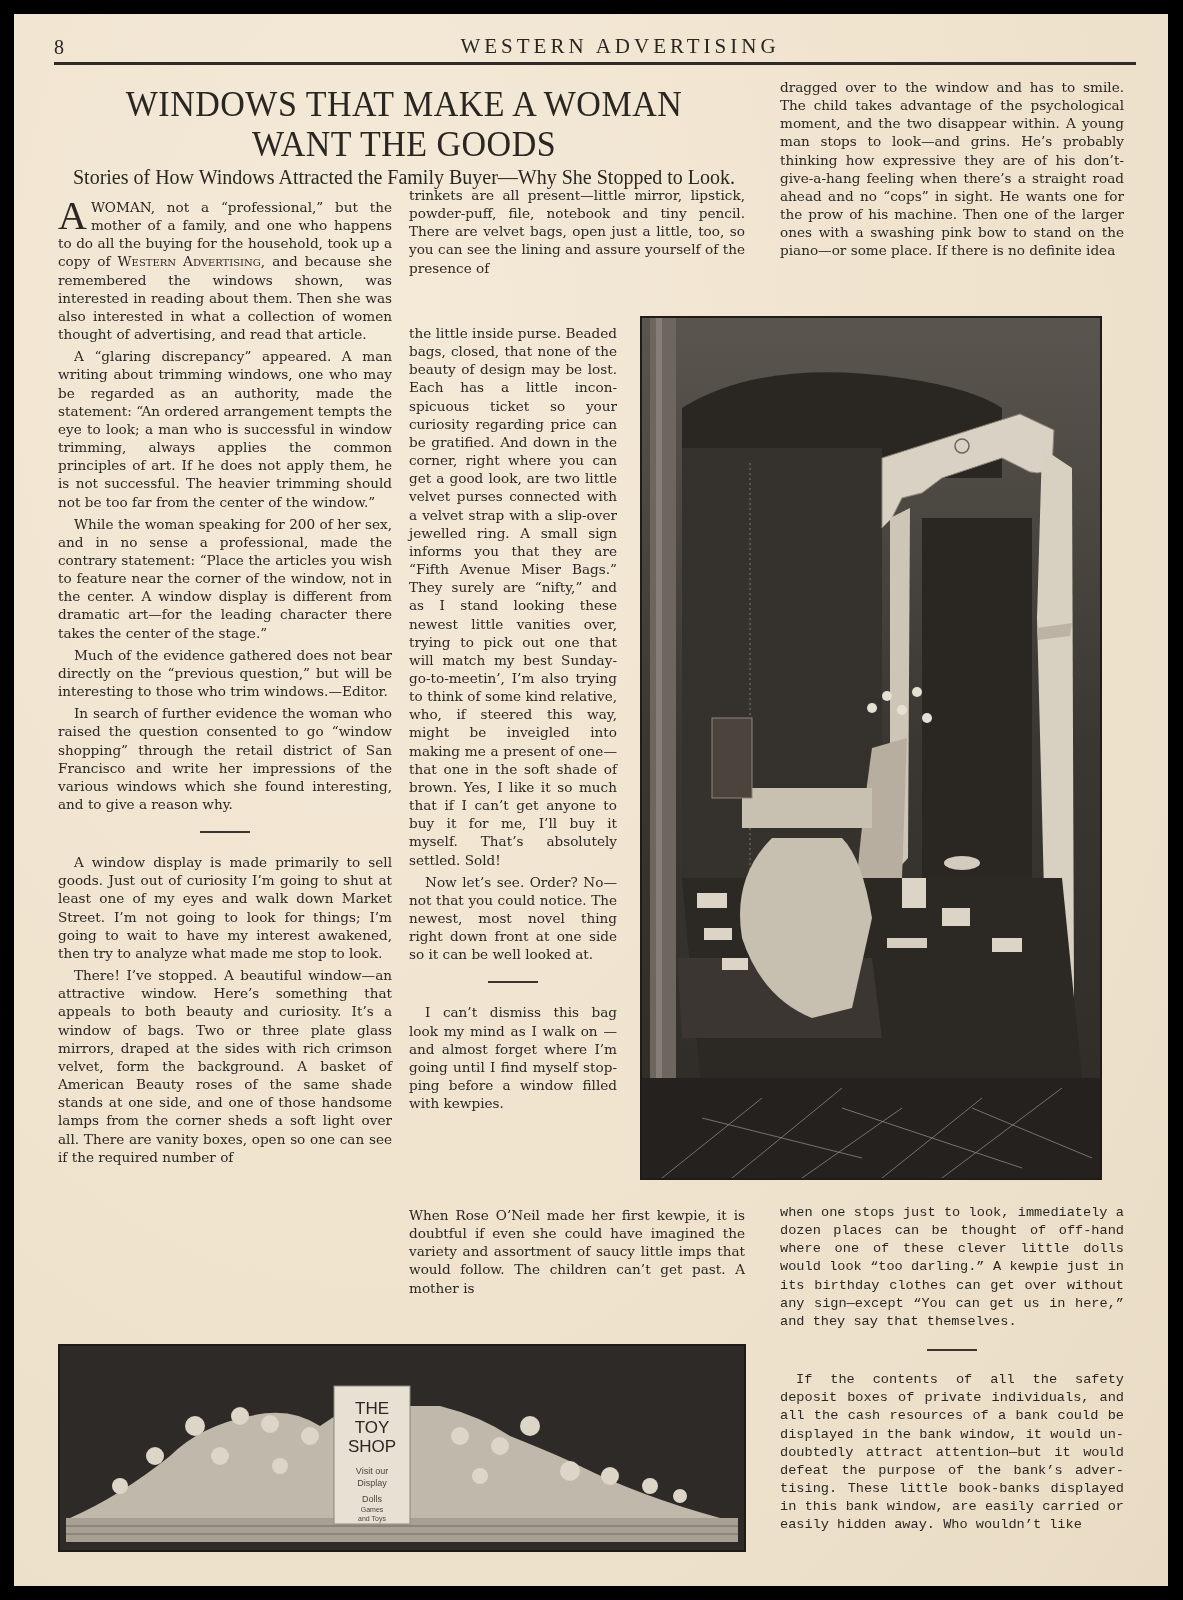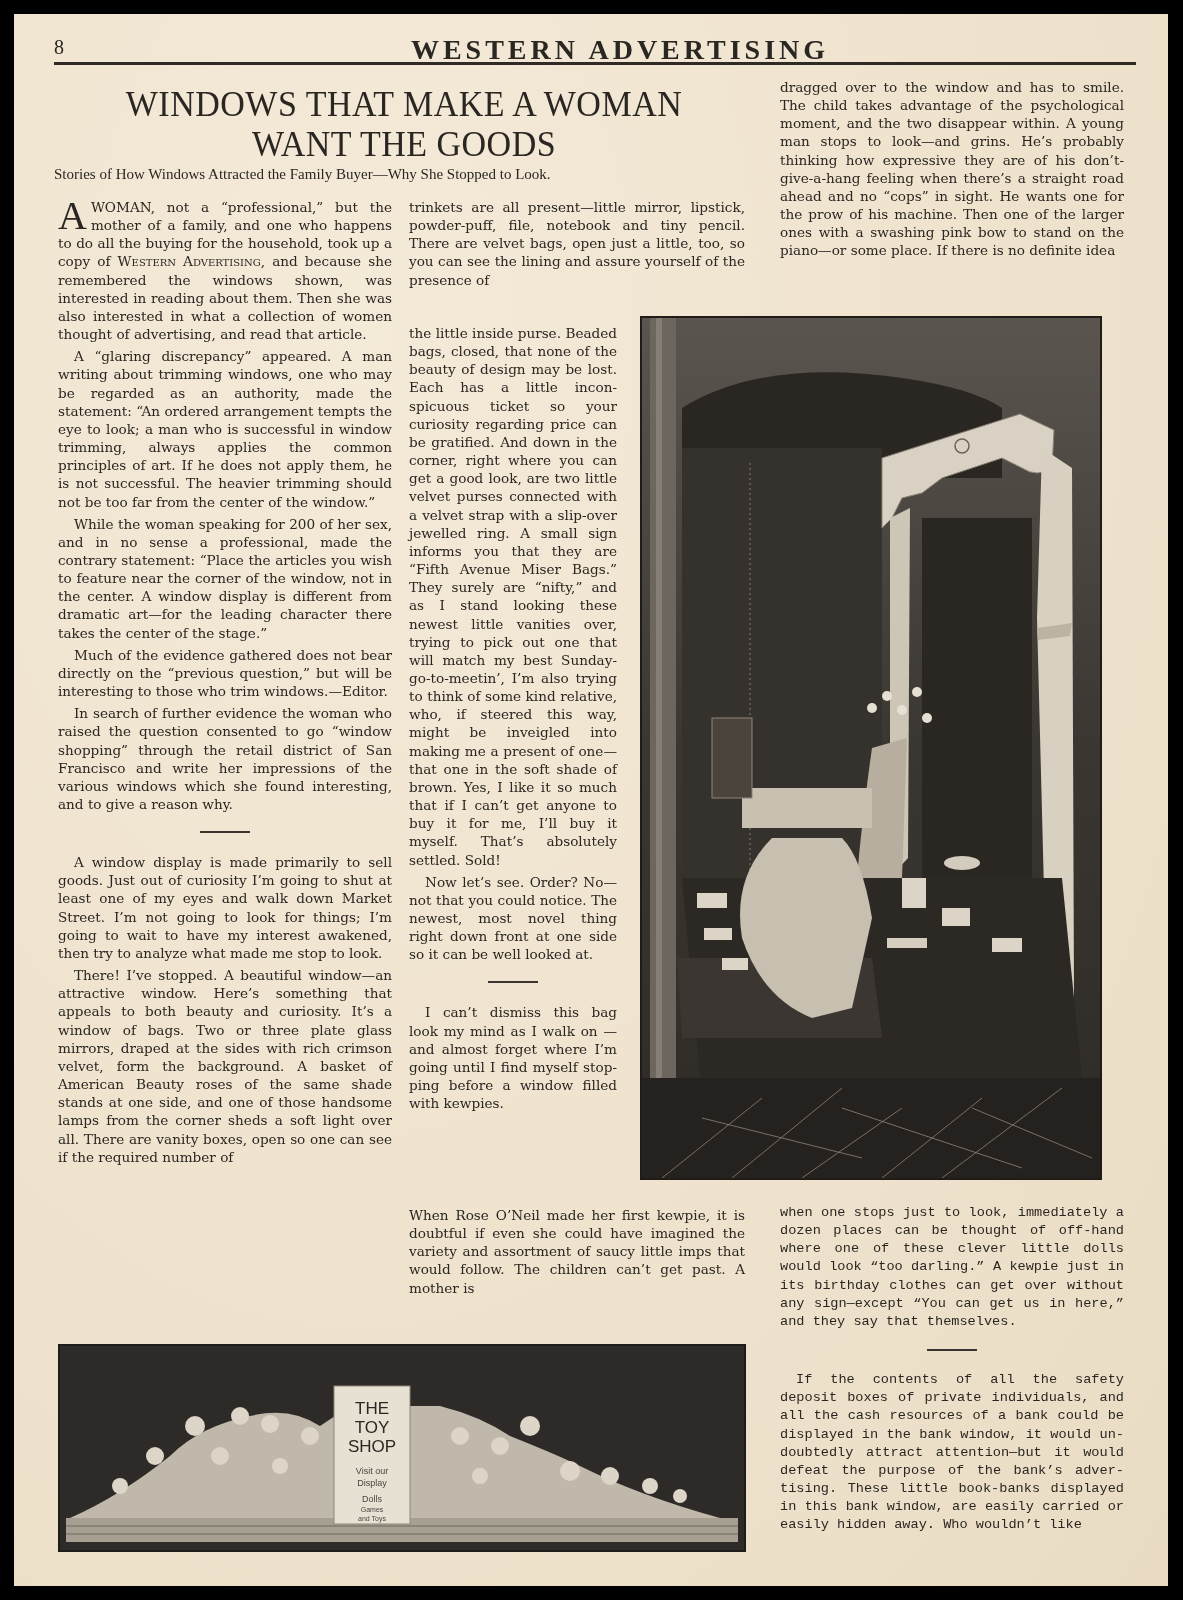--- a/index.html
+++ b/index.html
@@ -24,47 +24,46 @@
     }
     .page-number {
       position: absolute; left: 0; top: 4px;
       font-family: "Liberation Serif", serif;
       font-size: 20px;
     }
     .journal-title {
       position: absolute; left: 12px; right: 0; top: 2px;
       text-align: center;
       font-family: "Liberation Serif", serif;
-      font-size: 28px;
+      font-size: 21px;
       letter-spacing: 4px;
       padding-left: 40px;
-      font-weight: bold;
     }
     .head-rule {
       position: absolute; left: 40px; top: 48px;
       width: 1082px; height: 3px;
       background: #2f2a25;
     }
     .headline {
       position: absolute; left: 40px; top: 72px;
       width: 700px;
       text-align: center;
       font-family: "Liberation Serif", serif;
       font-size: 34px;
       line-height: 38px;
       font-weight: normal;
       letter-spacing: 0.5px;
       transform: scaleY(1.05);
     }
     .deck {
       position: absolute; left: 40px; top: 152px;
       width: 700px;
-      text-align: left;
-      font-family: "Liberation Serif", serif;
-      font-size: 15px;
+      text-align: center;
+      font-family: "Liberation Serif", serif;
+      font-size: 20px;
     }
     .col {
       position: absolute;
       font-size: 13.6px;
       line-height: 18.15px;
       text-align: justify;
       hyphens: manual;
     }
     .col p { text-indent: 16px; margin-bottom: 4px; }
     .col p.noindent { text-indent: 0; }
@@ -76,21 +75,21 @@
       margin-right: 4px;
       margin-top: 2px;
       font-family: "Liberation Serif", serif;
     }
     .sc { font-variant: small-caps; }
     .sep {
       width: 50px; height: 2px; background: #3b342e;
       margin: 18px auto 20px;
     }
     .col1 { left: 44px; top: 184px; width: 334px; }
-    .col2 { left: 395px; top: 184px; width: 336px; }
+    .col2 { left: 395px; top: 172px; width: 336px; }
     .col2-narrow { left: 395px; top: 304px; width: 208px; margin-top: 6px; }
     .col2-wide { left: 395px; top: 1192px; width: 336px; }
     .col3-top { left: 766px; top: 64px; width: 344px; }
     .col3-bottom { left: 766px; top: 1190px; width: 344px; font-family: Liberation Mono, monospace; }
     .photo {
       position: absolute;
       border: 2px solid #1e1b18;
       overflow: hidden;
     }
     .photo-window {

